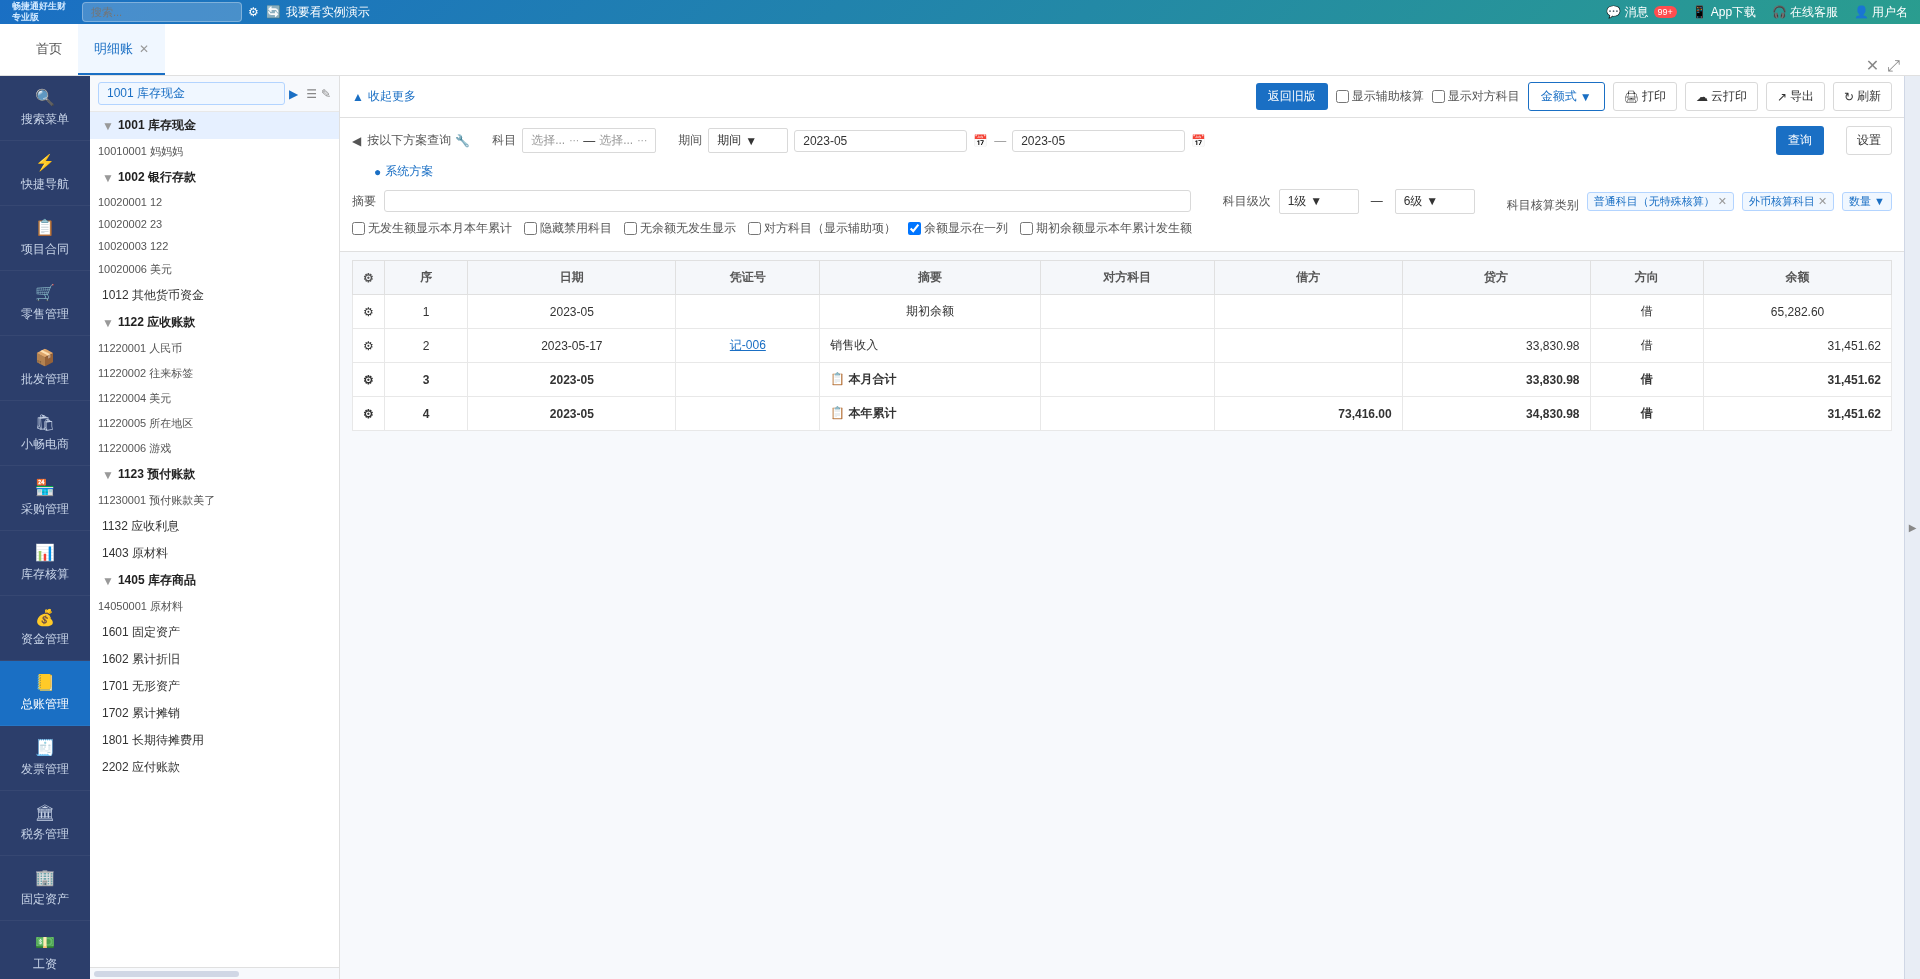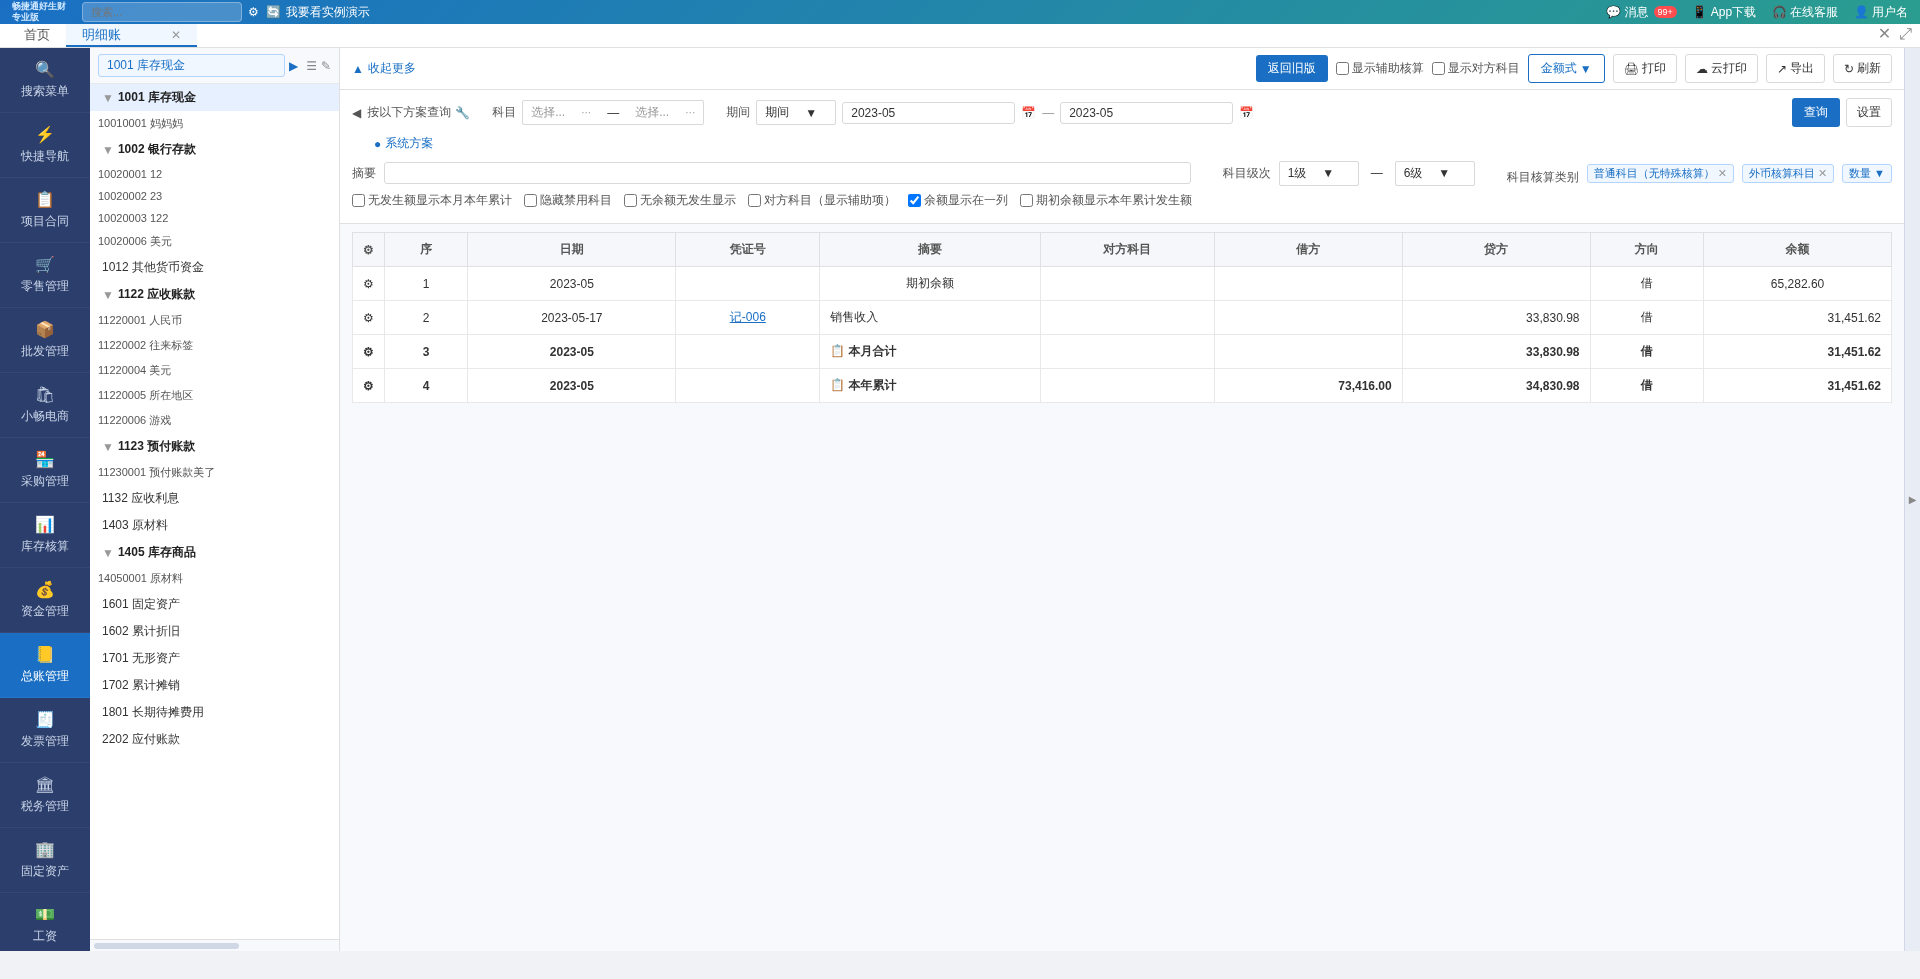--- a/index.html
+++ b/index.html
@@ -55,42 +55,41 @@
       color: #fff;
       border-radius: 8px;
       font-size: 9px;
       padding: 1px 4px;
       margin-left: 2px;
     }
     .top-bar-right .item { display: flex; align-items: center; cursor: pointer; gap: 3px; }
 
     
     .tab-bar {
-      height: 24px;
+      height: 52px;
       background: #fff;
       border-bottom: 1px solid #e0e0e0;
       display: flex;
-      align-items: flex-start;
-      padding: 0 8px;
+      align-items: flex-end;
+      padding: 0 20px;
     }
     .tab-item {
       padding: 6px 16px;
       cursor: pointer;
       font-size: 13px;
       color: #555;
       border-bottom: 2px solid transparent;
       height: 100%;
       display: flex;
       align-items: center;
     }
     .tab-item.active {
       color: #1a6fc4;
       border-bottom: 2px solid #1a6fc4;
       background: #f0f7ff;
-      gap: 44px;
     }
     .tab-close { margin-left: 6px; color: #999; font-size: 12px; cursor: pointer; }
 
     
     .main-layout {
       display: flex;
       height: calc(979px - 40px - 36px);
     }
 
     
@@ -228,21 +227,21 @@
     .filter-select {
       border: 1px solid #d9d9d9;
       border-radius: 2px;
       padding: 3px 8px;
       font-size: 12px;
       color: #333;
       background: #fff;
       cursor: pointer;
       display: flex;
       align-items: center;
-      gap: 16px;
+      gap: 4px;
       min-width: 80px;
     }
     .filter-input {
       border: 1px solid #d9d9d9;
       border-radius: 3px;
       padding: 3px 8px;
       font-size: 12px;
       flex: 1;
       outline: none;
     }
@@ -602,21 +601,21 @@
             <span>期间</span>
             <span>▼</span>
           </div>
           <input type="text" class="filter-date" value="2023-05" style="">
           <span style="color:#999;">📅</span>
           <span style="color:#999;">—</span>
           <input type="text" class="filter-date" value="2023-05" style="">
           <span style="color:#999;">📅</span>
         </div>
 
-        <div style="margin-left:auto;display:flex;gap:6px;">
+        <div style="margin-left:auto;display:flex;gap:22px;">
           <button class="btn-primary">查询</button>
           <button class="btn-default">设置</button>
         </div>
       </div>
 
       <div style="display:flex;align-items:center;gap:6px;margin-bottom:8px;">
         <div style="width:16px;"></div>
         <div style="display:flex;align-items:center;gap:4px;color:#1a6fc4;font-size:12px;cursor:pointer;">
           <span>●</span>
           <span>系统方案</span>

